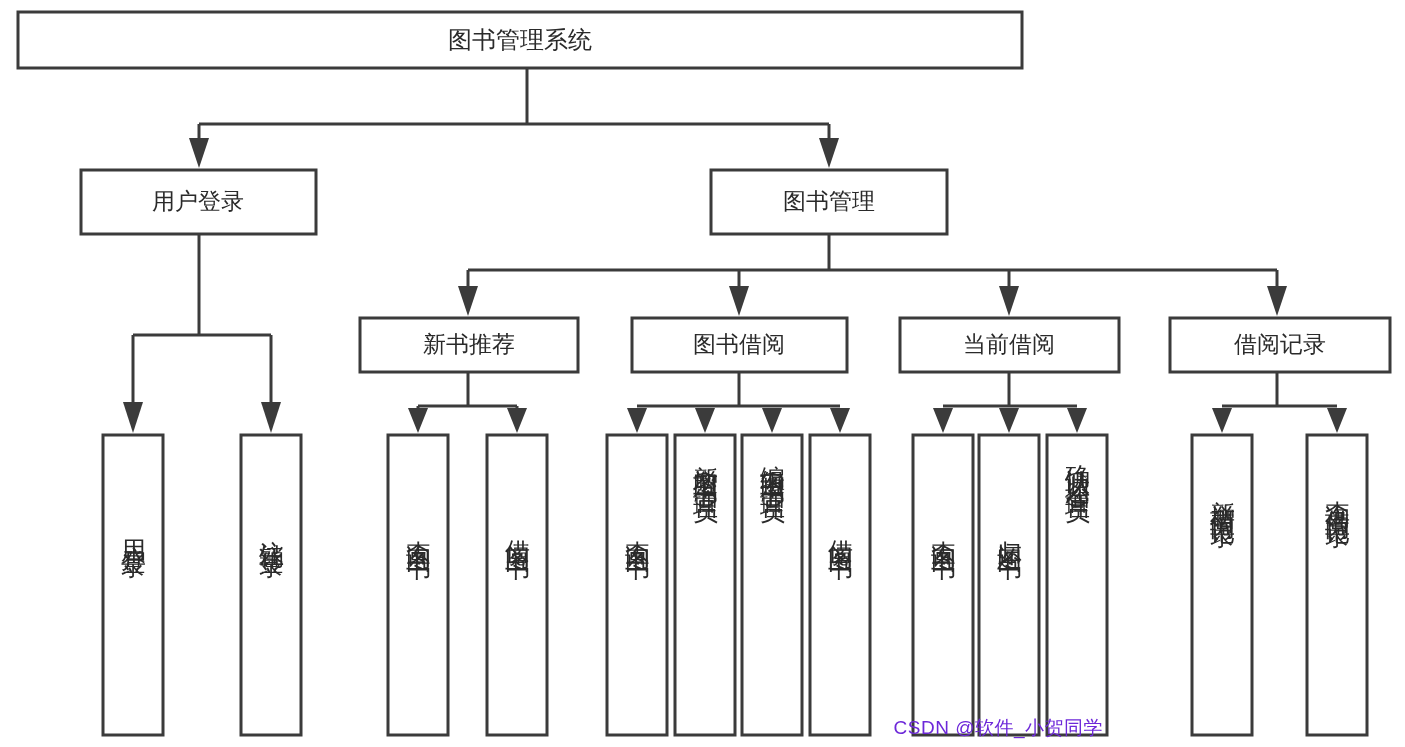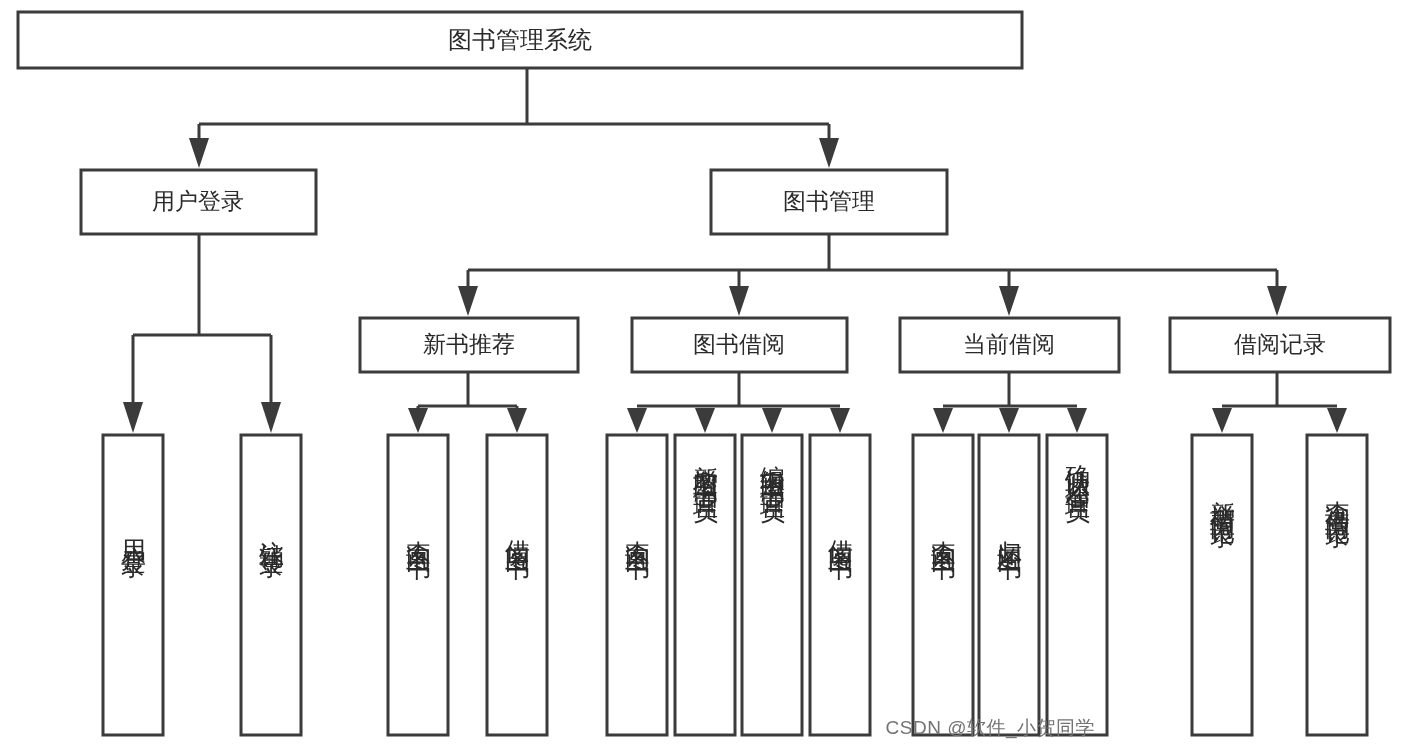--- a/index.html
+++ b/index.html
@@ -65,25 +65,25 @@
     font-family: "Liberation Sans", "DejaVu Sans", sans-serif;
     font-size: 25px;
     line-height: 1;
     letter-spacing: 5px;
     color: #2a2a2a;
     white-space: nowrap;
     pointer-events: none;
   }
   .watermark {
     position: absolute;
-    right: 20px;
+    right: 12px;
     bottom: 6px;
     font-family: "Liberation Sans", "DejaVu Sans", sans-serif;
     font-size: 19px;
-    color: #737373;
+    color: #6d28d9;
     letter-spacing: 0.5px;
     white-space: nowrap;
   }
 </style>
 </head>
 <body>
 
 <div id="diagram-root">
 
   <svg class="diagram" viewBox="0 0 1405 747" xmlns="http://www.w3.org/2000/svg">

